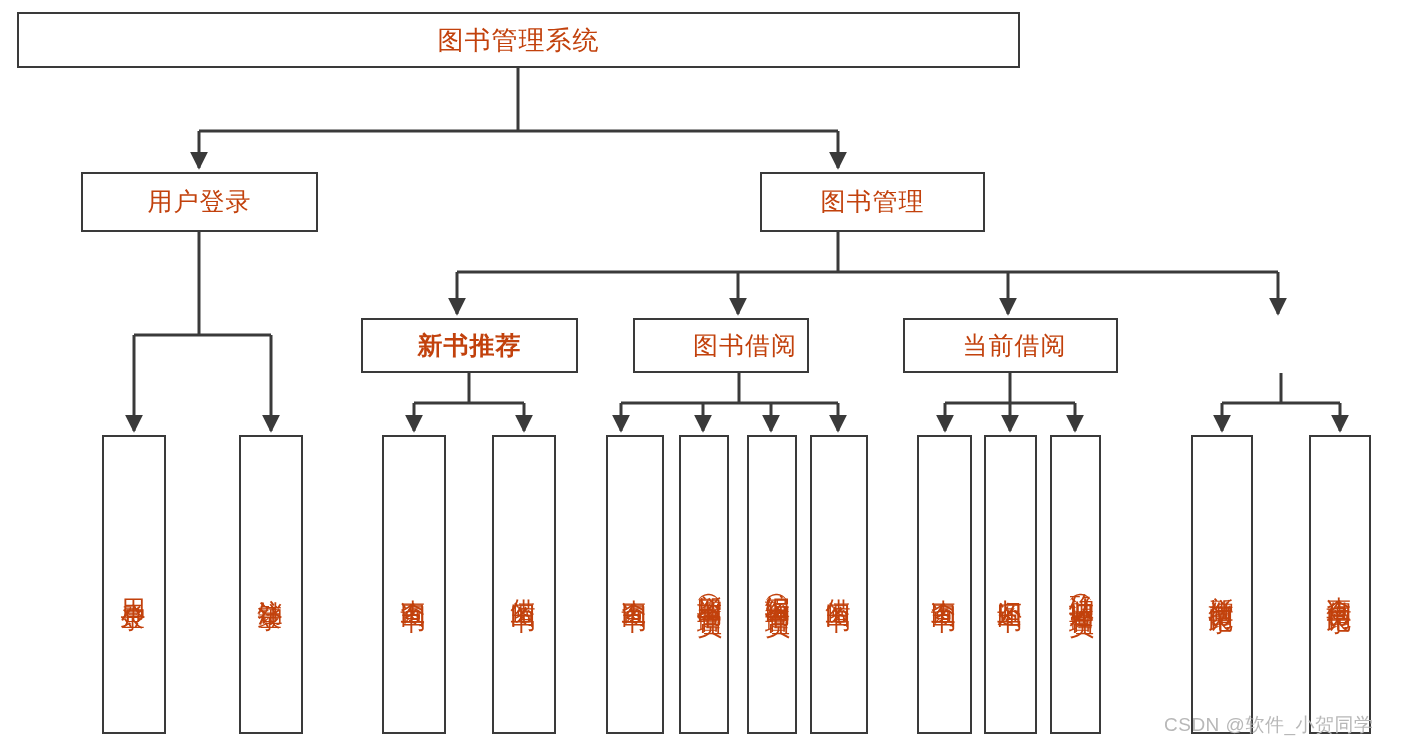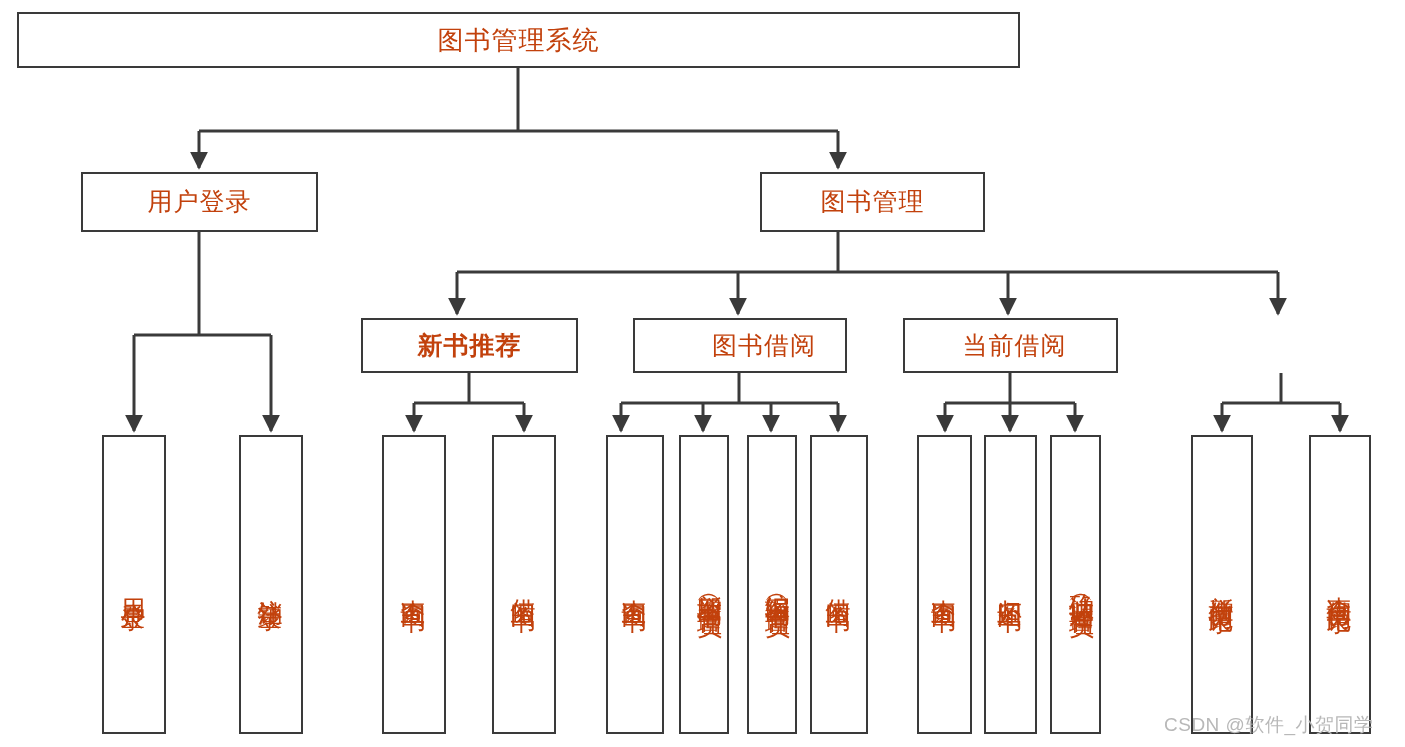--- a/index.html
+++ b/index.html
@@ -118,21 +118,21 @@
       <path d="M 1340,403 L 1340,431" marker-end="url(#arrow)"></path>
     </g>
   </svg>
 
   <div class="node horiz root" style="left:17px; top:12px; width:1003px; height:56px;">图书管理系统</div>
 
   <div class="node horiz" style="left:81px; top:172px; width:237px; height:60px;">用户登录</div>
   <div class="node horiz" style="left:712px; top:172px; width:225px; height:60px;margin-left:48px;">图书管理</div>
 
   <div class="node horiz" style="left:361px; top:318px; width:217px; height:55px;font-weight:bold;">新书推荐</div>
-  <div class="node horiz" style="left:633px; top:318px; width:214px; height:55px;padding-left:48px;">图书借阅</div>
+  <div class="node horiz" style="left:633px; top:318px; width:176px; height:55px;padding-left:48px;">图书借阅</div>
   <div class="node horiz" style="left:903px; top:318px; width:215px; height:55px;padding-left:8px;">当前借阅</div>
 
   <div class="node vert mid" style="left:102px; top:435px; width:64px; height:299px;">用户登录</div>
   <div class="node vert mid" style="left:239px; top:435px; width:64px; height:299px;">注销登录</div>
 
   <div class="node vert mid" style="left:382px; top:435px; width:64px; height:299px;">查询图书</div>
   <div class="node vert mid" style="left:492px; top:435px; width:64px; height:299px;">借阅图书</div>
 
   <div class="node vert mid" style="left:606px; top:435px; width:58px; height:299px;">查询图书</div>
   <div class="node vert" style="left:679px; top:435px; width:50px; height:299px;">新增图书（管理员）</div>

